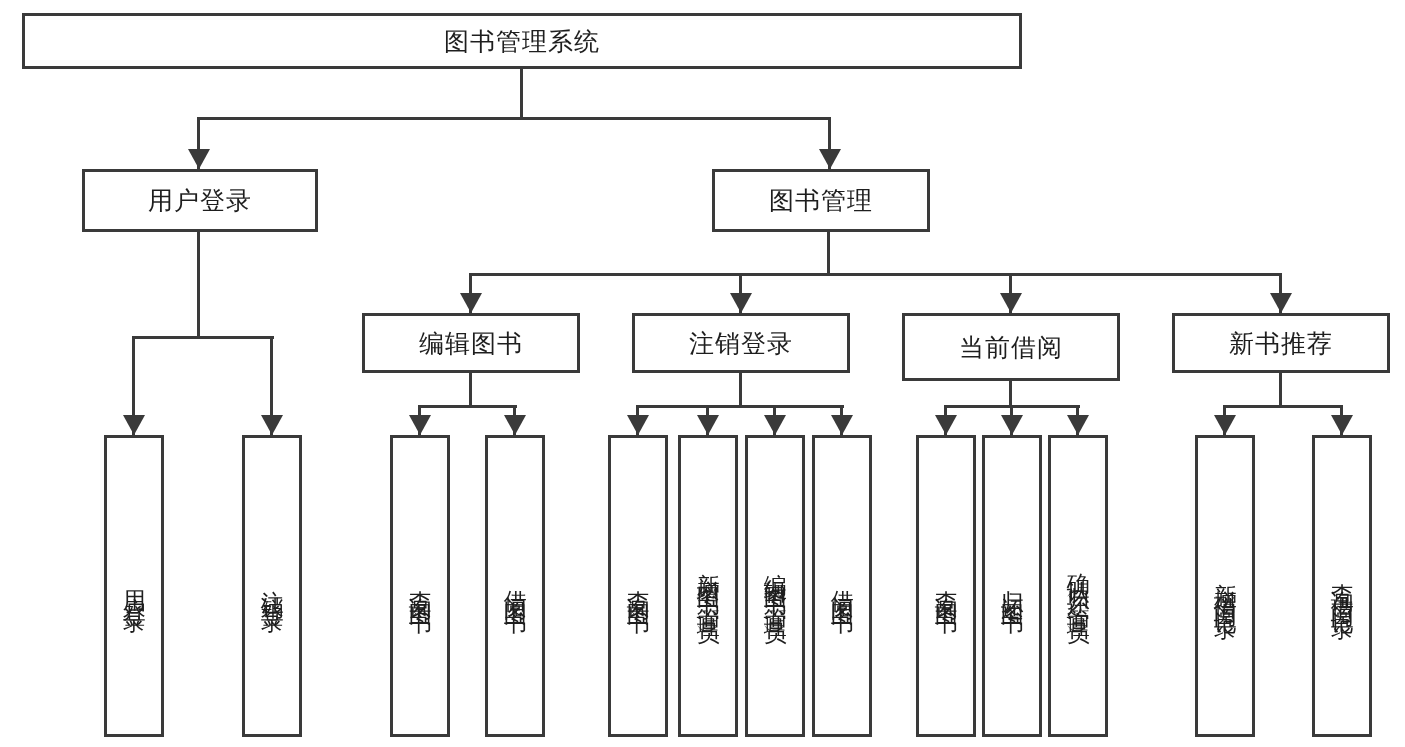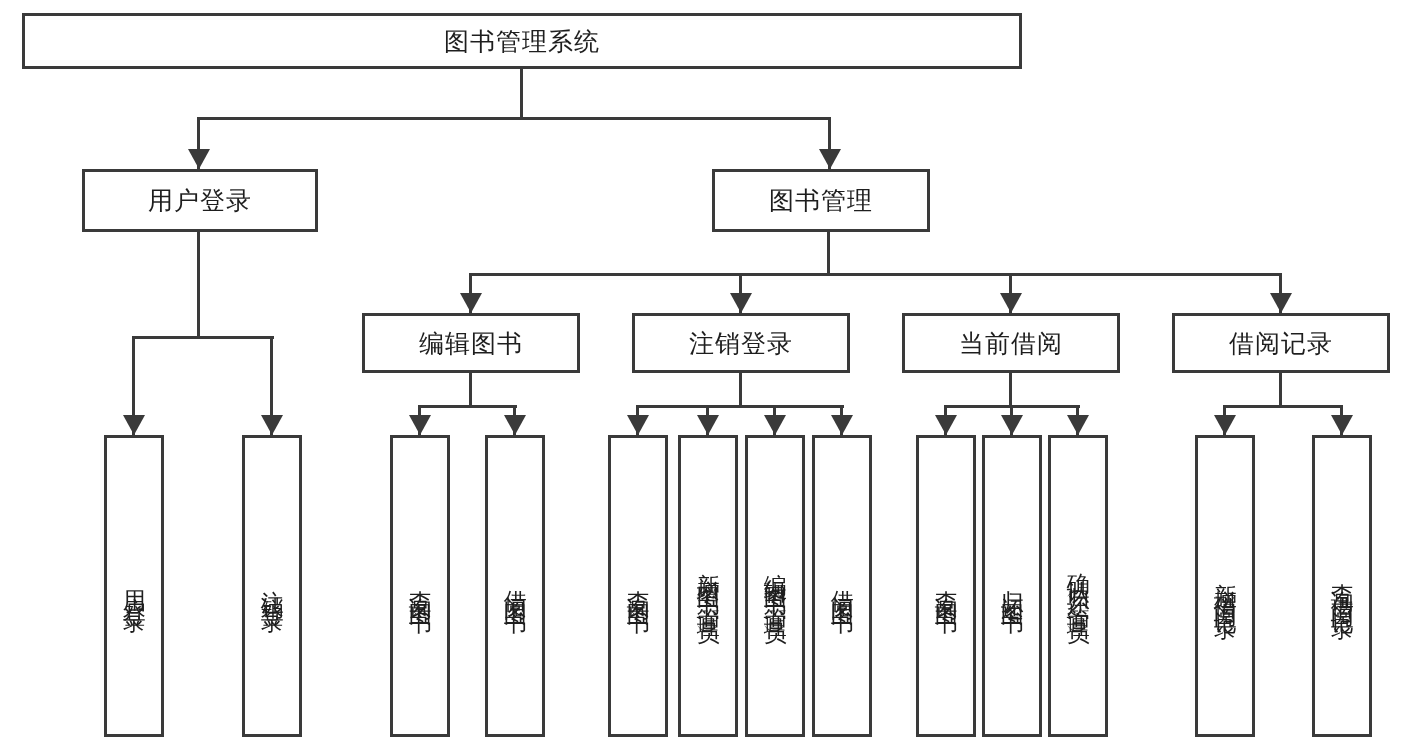--- a/index.html
+++ b/index.html
@@ -95,25 +95,25 @@
   <div class="arrow" style="left:739px;top:273px;height:40px"></div>
   <div class="arrow" style="left:1009px;top:273px;height:40px"></div>
   <div class="arrow" style="left:1279px;top:273px;height:40px"></div>
 
   <div class="box" style="left:362px;top:313px;width:218px;height:60px">
     <span class="h-label">编辑图书</span>
   </div>
   <div class="box" style="left:632px;top:313px;width:218px;height:60px">
     <span class="h-label">注销登录</span>
   </div>
-  <div class="box" style="left:902px;top:313px;width:218px;height:60px">
+  <div class="box" style="left:902px;top:313px;width:218px;height:68px">
     <span class="h-label">当前借阅</span>
   </div>
   <div class="box" style="left:1172px;top:313px;width:218px;height:60px">
-    <span class="h-label">借阅记录</span>
+    <span class="h-label">新书推荐</span>
   </div>
 
   <div class="vl" style="left:469px;top:373px;height:35px"></div>
   <div class="hl" style="left:418px;top:405px;width:99px"></div>
   <div class="arrow" style="left:418px;top:405px;height:30px"></div>
   <div class="arrow" style="left:513px;top:405px;height:30px"></div>
 
   <div class="vl" style="left:739px;top:373px;height:35px"></div>
   <div class="hl" style="left:636px;top:405px;width:208px"></div>
   <div class="arrow" style="left:636px;top:405px;height:30px"></div>

